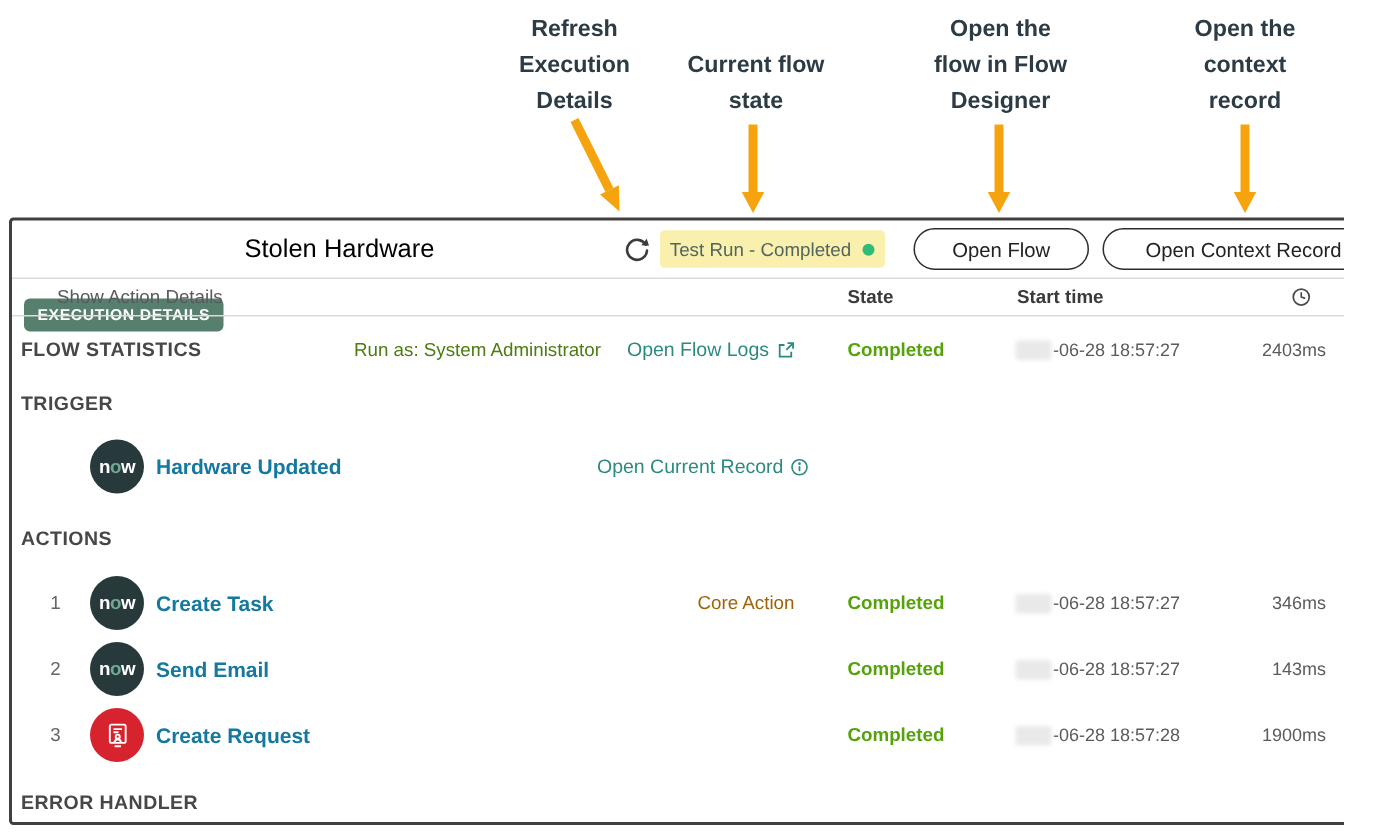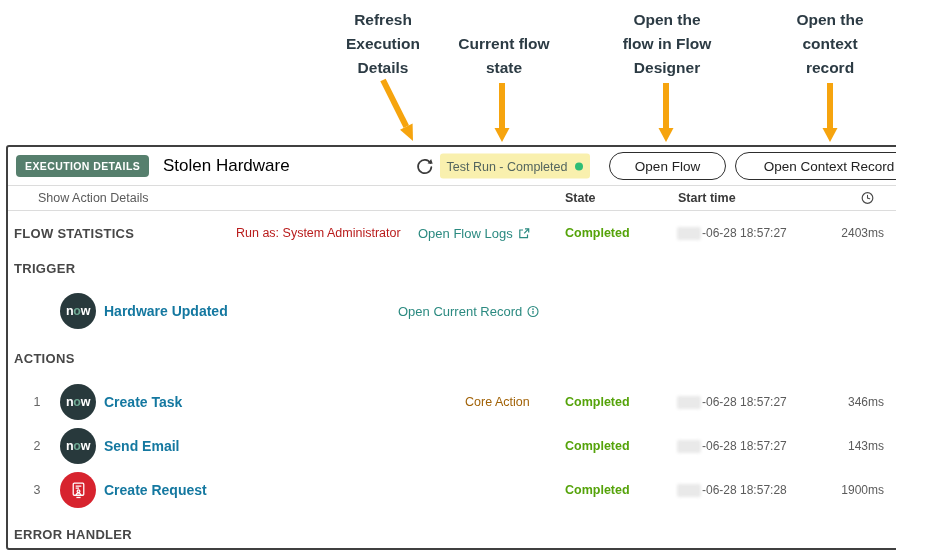--- a/index.html
+++ b/index.html
@@ -15,21 +15,21 @@
   
   .panel{position:absolute;left:6px;top:145px;width:915px;height:401px;
          border:2px solid var(--panel_border,#404040);border-radius:3px;background:#fff;}
   .abs{position:absolute;}
   .vcenter{top:50%;transform:translateY(-50%);}
 
   .header-row{position:absolute;left:0;top:0;width:100%;height:38px;
               border-bottom:1px solid var(--border_gray,#DCDCDC);}
   .exec-badge{left:8px;background:var(--badge_green_bg,#567F6D);color:#fff;
               font-size:10.5px;font-weight:bold;letter-spacing:.4px;
-              padding:5px 9px;border-radius:4px;}
+              padding:5px 9px;border-radius:4px;margin-top:44px;}
   .flow-title{left:155px;font-size:17px;color:#000000;white-space:nowrap;}
   .refresh-btn{left:405px;width:22px;height:22px;display:flex;align-items:center;
                justify-content:center;background:none;border:none;padding:0;cursor:pointer;}
   .state-pill{left:432px;width:150px;height:25px;background:var(--state_badge_bg,#F9F0AE);
               border-radius:3px;display:flex;align-items:center;justify-content:center;
               gap:8px;font-size:12.5px;color:var(--state_badge_text,#53655F);}
   .state-dot{width:8px;height:8px;border-radius:50%;background:var(--state_dot_green,#2EBD76);}
   .pill-btn{height:28px;border:1.5px solid #2D2D2D;border-radius:15px;background:#fff;
             font-family:"Liberation Sans",sans-serif;font-size:13.5px;color:#222;
             display:flex;align-items:center;justify-content:center;cursor:pointer;white-space:nowrap;}
@@ -37,21 +37,21 @@
   .open-context{left:727px;width:188px;}
 
   .subheader{position:absolute;left:0;top:38px;width:100%;height:25px;
              border-bottom:1px solid var(--border_gray,#DCDCDC);}
   .show-details{left:6px;font-size:12.5px;color:#5A5A5A;cursor:pointer;margin-left:24px;}
   .col-head{font-size:12.5px;font-weight:bold;color:#3A3A3A;}
 
   .section-label{font-size:13px;font-weight:bold;color:#474747;letter-spacing:.3px;white-space:nowrap;}
 
   .row{position:absolute;left:0;width:100%;}
-  .gray-text{font-size:12.5px;color:#b91c1c;white-space:nowrap;}
+  .gray-text{font-size:12.5px;color:#4d7c0f;white-space:nowrap;}
   .teal-link{font-size:13px;color:var(--link_teal,#2B8A80);white-space:nowrap;cursor:pointer;
              display:flex;align-items:center;gap:5px;}
   .name-link{font-size:14px;font-weight:bold;color:var(--link_blue,#1478A0);
              white-space:nowrap;cursor:pointer;}
   .completed{font-size:12.5px;font-weight:bold;color:var(--completed_green,#55A30A);}
   .time-cell{font-size:12px;color:#5B5B5B;white-space:nowrap;display:flex;align-items:center;}
   .redact{display:inline-block;width:24px;height:13px;background:#E9E9E9;
           border-radius:2px;filter:blur(1.5px);margin-right:1px;}
   .duration{left:750px;width:126px;text-align:right;font-size:12px;color:#5B5B5B;}
   .meta-text{font-size:12.5px;color:#a16207;}

